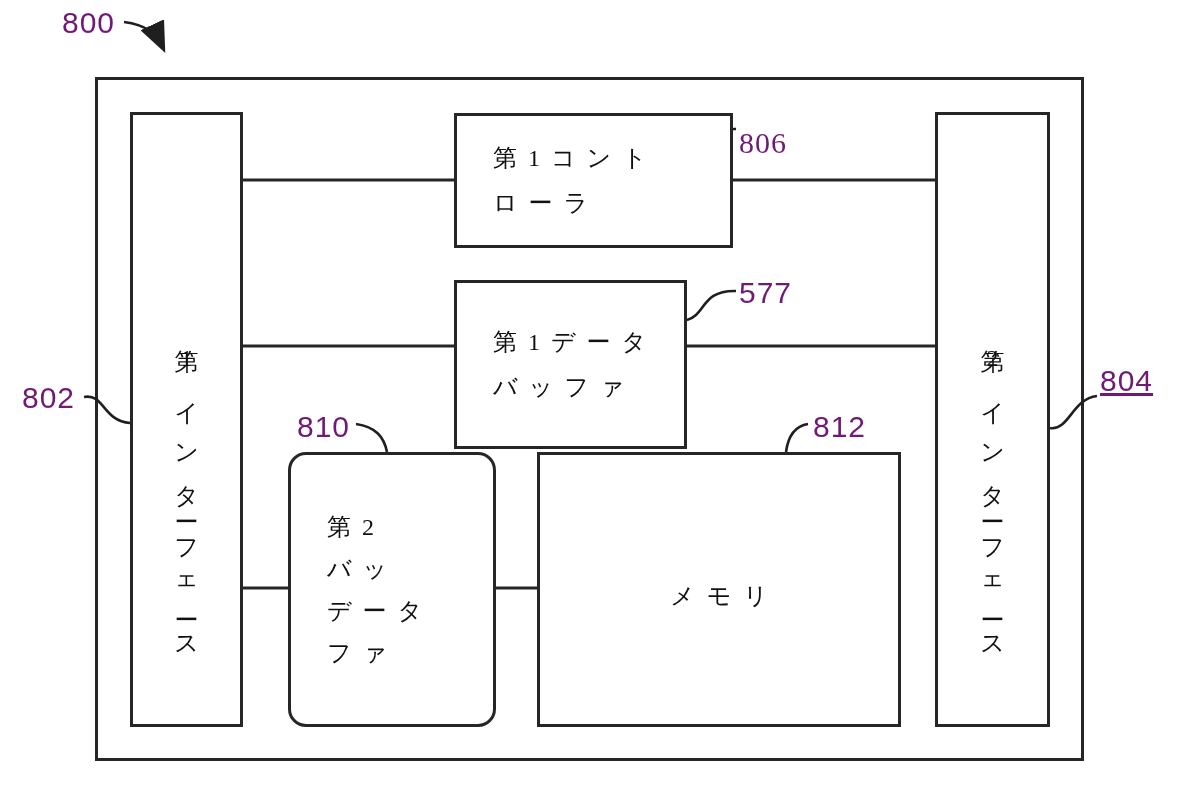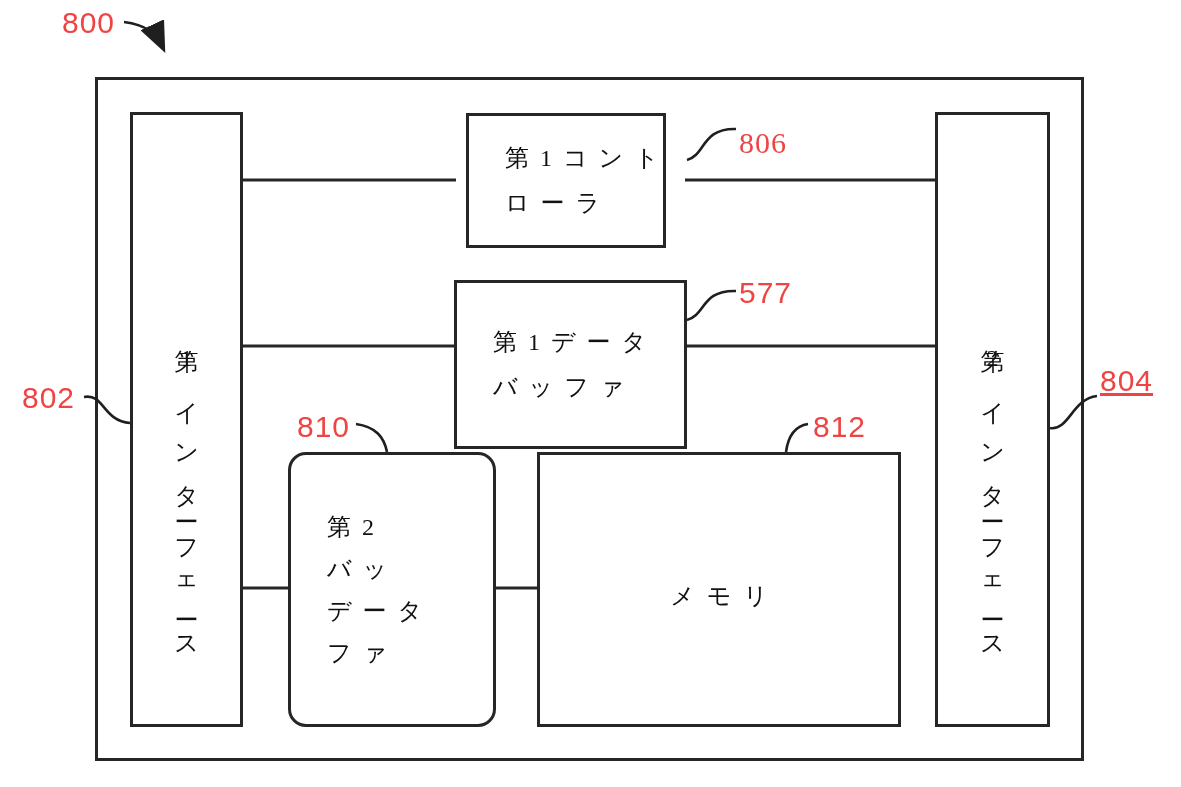--- a/index.html
+++ b/index.html
@@ -30,21 +30,21 @@
   .center-text { font-size:24px; letter-spacing:12px; text-align:center; padding-left:12px;margin-top:12px; }
   .vtext {
     writing-mode:vertical-rl; text-orientation:upright;
     font-size:24px; letter-spacing:14px;
     margin:auto auto; margin-bottom:62px; white-space:nowrap;
   }
   .tallbox { align-items:center; }
 
   .ref-label {
     position:absolute; font-size:30px; letter-spacing:1px;
-    font-family:"Liberation Sans", sans-serif; color:#ef4444; white-space:nowrap;
+    font-family:"Liberation Sans", sans-serif; color:#701a75; white-space:nowrap;
   }
 </style>
 </head>
 <body>
 
 <div class="stage">
 
   <div class="outer-rect"></div>
 
   <svg class="overlay" viewBox="0 0 1181 787" xmlns="http://www.w3.org/2000/svg">
@@ -94,21 +94,21 @@
   <div class="ref-label" style="left:813px; top:410px;">812</div>
 
   <div class="box tallbox" style="left:130px; top:112px; width:113px; height:615px;">
     <div class="jp vtext">第1インターフェース</div>
   </div>
 
   <div class="box tallbox" style="left:935px; top:112px; width:115px; height:615px;">
     <div class="jp vtext">第2インターフェース</div>
   </div>
 
-  <div class="box" style="left:466px; top:113px; width:200px; height:135px;">
+  <div class="box" style="left:454px; top:113px; width:279px; height:135px;">
     <div class="jp hline-text">第1コント</div>
     <div class="jp hline-text">ローラ</div>
   </div>
 
   <div class="box" style="left:454px; top:280px; width:233px; height:169px;">
     <div class="jp hline-text">第1データ</div>
     <div class="jp hline-text">バッファ</div>
   </div>
 
   <div class="box" style="left:288px; top:452px; width:208px; height:275px;border-radius:18px;">

